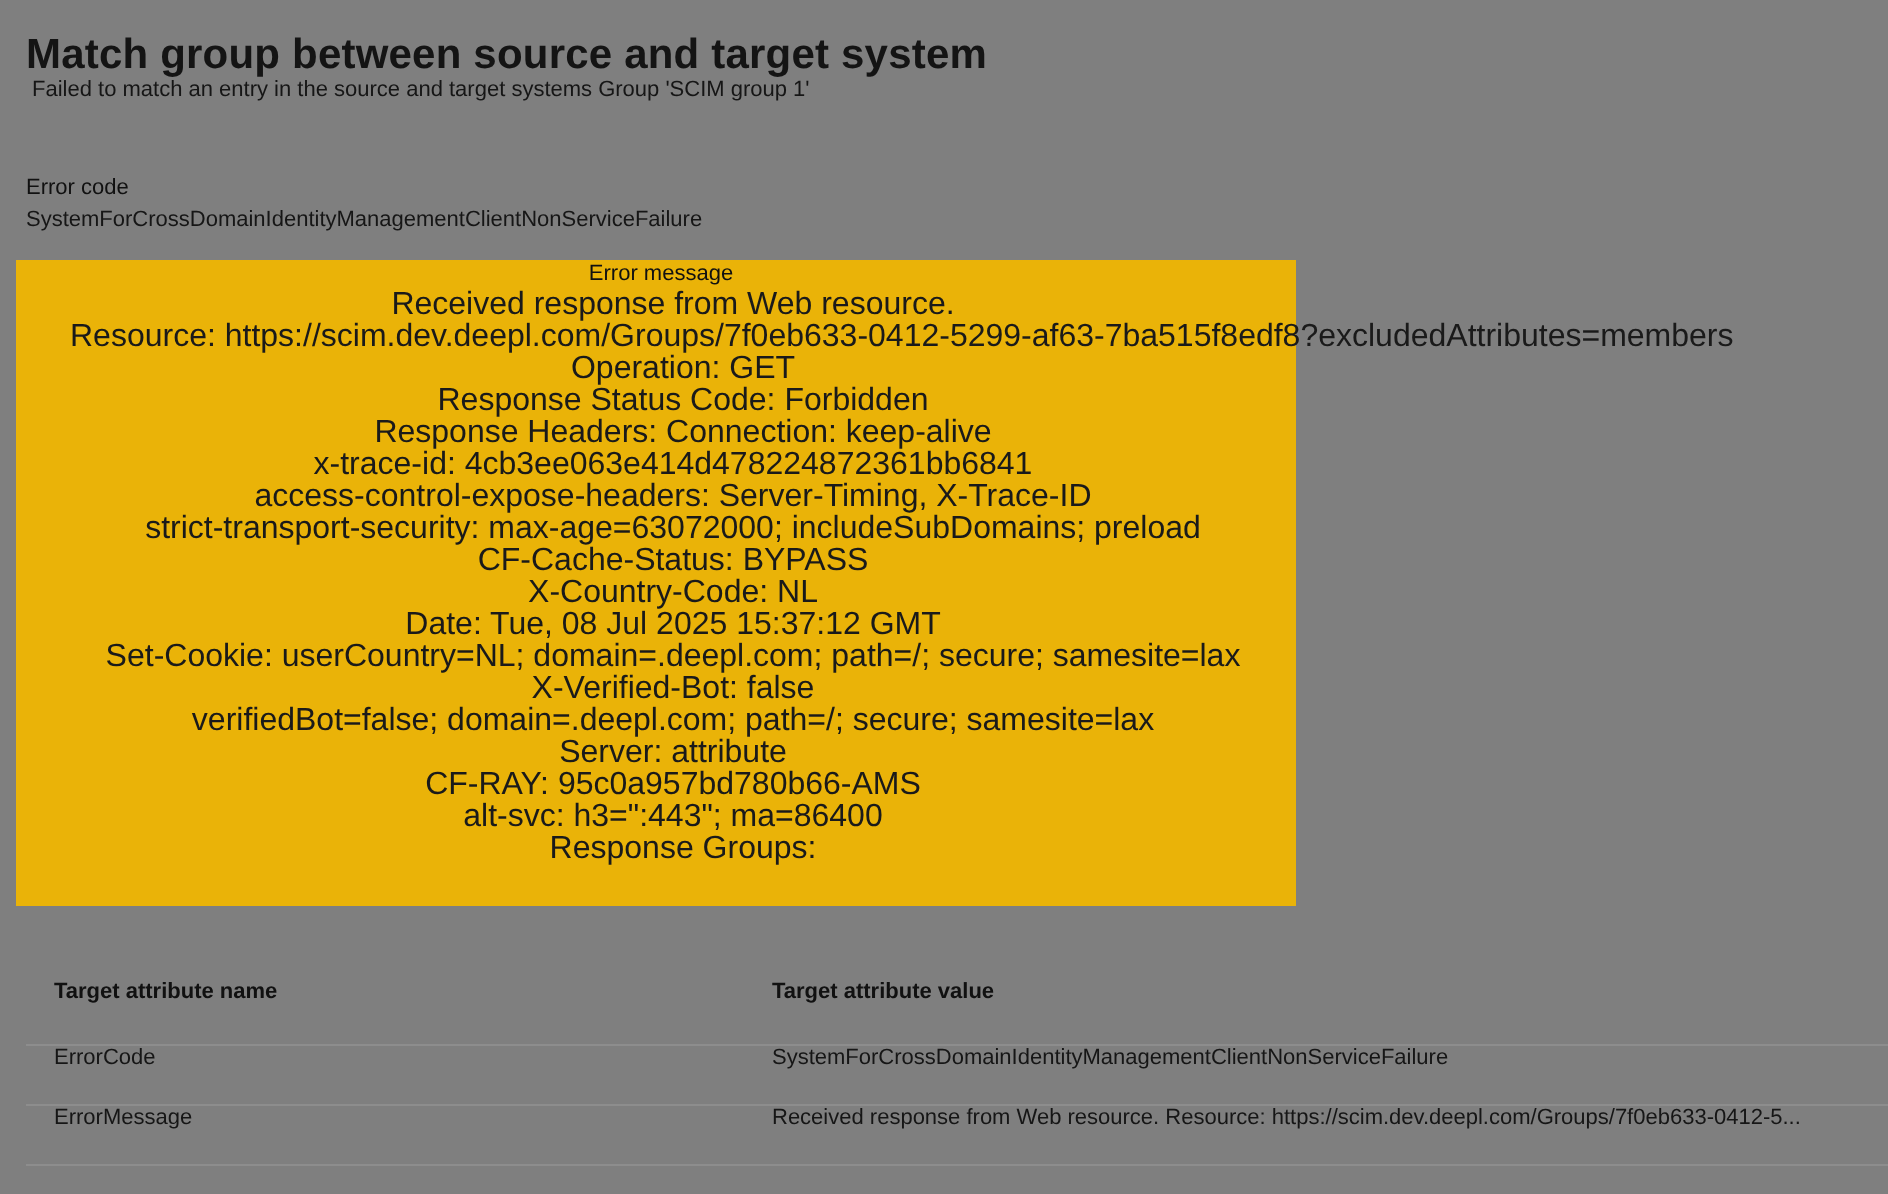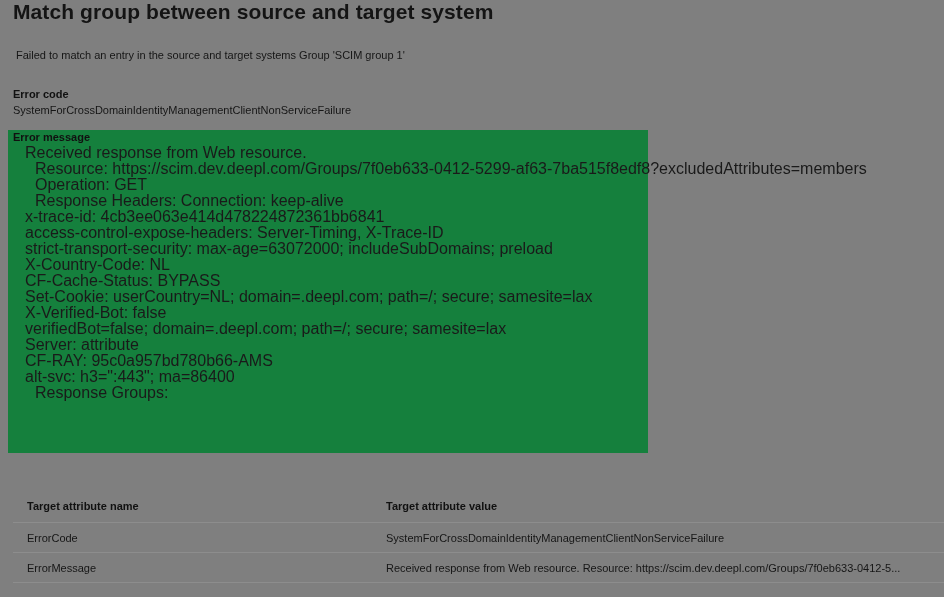--- a/index.html
+++ b/index.html
@@ -11,61 +11,62 @@
       height: 597px;
       background: #7f7f7f;
       overflow: hidden;
       position: relative;
       font-family: "Liberation Sans", "DejaVu Sans", sans-serif;
       color: #161616;
     }
     .page-title {
       position: absolute;
       left: 13px;
-      top: 0;
+      top: 16px;
       font-size: 21px;
       font-weight: bold;
       color: #141414;
       letter-spacing: 0.1px;
       white-space: nowrap;
     }
     .summary {
       position: absolute;
       left: 16px;
-      top: 49px;
+      top: 39px;
       font-size: 11px;
       color: #161616;
       white-space: nowrap;
     }
     .field-label {
       font-size: 11px;
-      font-weight: bold;
+      font-weight: normal;
       line-height: 16px;
       color: #111;
     }
     .field-value {
       font-size: 11px;
       line-height: 16px;
       color: #161616;
       white-space: nowrap;
     }
     .error-code {
       position: absolute;
       left: 13px;
       top: 86px;
     }
     .error-message-box {
       position: absolute;
       left: 8px;
       top: 130px;
       width: 640px;
       height: 323px;
-      background: #15803d;
+      background: #eab308;
       box-sizing: border-box;
       padding: 0 0 0 5px;
+      text-align: center;
     }
     .error-message-box .field-label {
       margin-top: -1px;
       color: #111;
     }
     .msg-line {
       font-size: 16px;
       line-height: 16px;
       color: #1a1a1a;
       white-space: nowrap;
@@ -76,21 +77,20 @@
     }
     .attr-table {
       position: absolute;
       left: 13px;
       top: 490px;
       width: 931px;
     }
     .attr-row {
       display: flex;
       height: 29px;
-      align-items: center;
       border-bottom: 1px solid #8d8d8d;
       font-size: 11px;
       color: #161616;
       white-space: nowrap;
     }
     .attr-row.header {
       font-weight: bold;
       height: 32px;
       color: #111;
     }
@@ -116,26 +116,28 @@
 <div class="error-code">
   <div class="field-label">Error code</div>
   <div class="field-value">SystemForCrossDomainIdentityManagementClientNonServiceFailure</div>
 </div>
 
 <div class="error-message-box">
   <div class="field-label">Error message</div>
   <div class="msg-line">Received response from Web resource.</div>
   <div class="msg-line indent">Resource: https://scim.dev.deepl.com/Groups/7f0eb633-0412-5299-af63-7ba515f8edf8?excludedAttributes=members</div>
   <div class="msg-line indent">Operation: GET</div>
+  <div class="msg-line indent">Response Status Code: Forbidden</div>
   <div class="msg-line indent">Response Headers: Connection: keep-alive</div>
   <div class="msg-line">x-trace-id: 4cb3ee063e414d478224872361bb6841</div>
   <div class="msg-line">access-control-expose-headers: Server-Timing, X-Trace-ID</div>
   <div class="msg-line">strict-transport-security: max-age=63072000; includeSubDomains; preload</div>
+  <div class="msg-line">CF-Cache-Status: BYPASS</div>
   <div class="msg-line">X-Country-Code: NL</div>
-  <div class="msg-line">CF-Cache-Status: BYPASS</div>
+  <div class="msg-line">Date: Tue, 08 Jul 2025 15:37:12 GMT</div>
   <div class="msg-line">Set-Cookie: userCountry=NL; domain=.deepl.com; path=/; secure; samesite=lax</div>
   <div class="msg-line">X-Verified-Bot: false</div>
   <div class="msg-line">verifiedBot=false; domain=.deepl.com; path=/; secure; samesite=lax</div>
   <div class="msg-line">Server: attribute</div>
   <div class="msg-line">CF-RAY: 95c0a957bd780b66-AMS</div>
   <div class="msg-line">alt-svc: h3=":443"; ma=86400</div>
   <div class="msg-line indent">Response Groups:</div>
 </div>
 
 <div class="attr-table">

